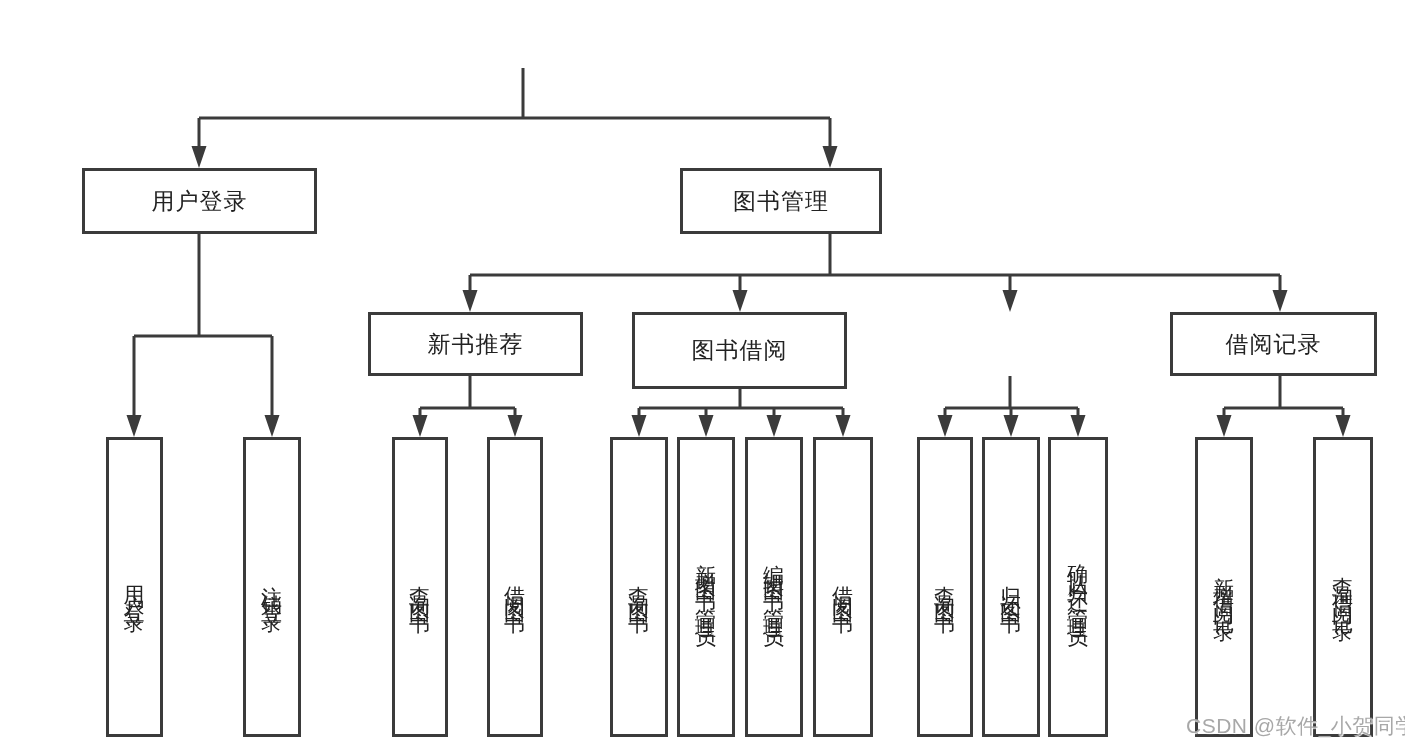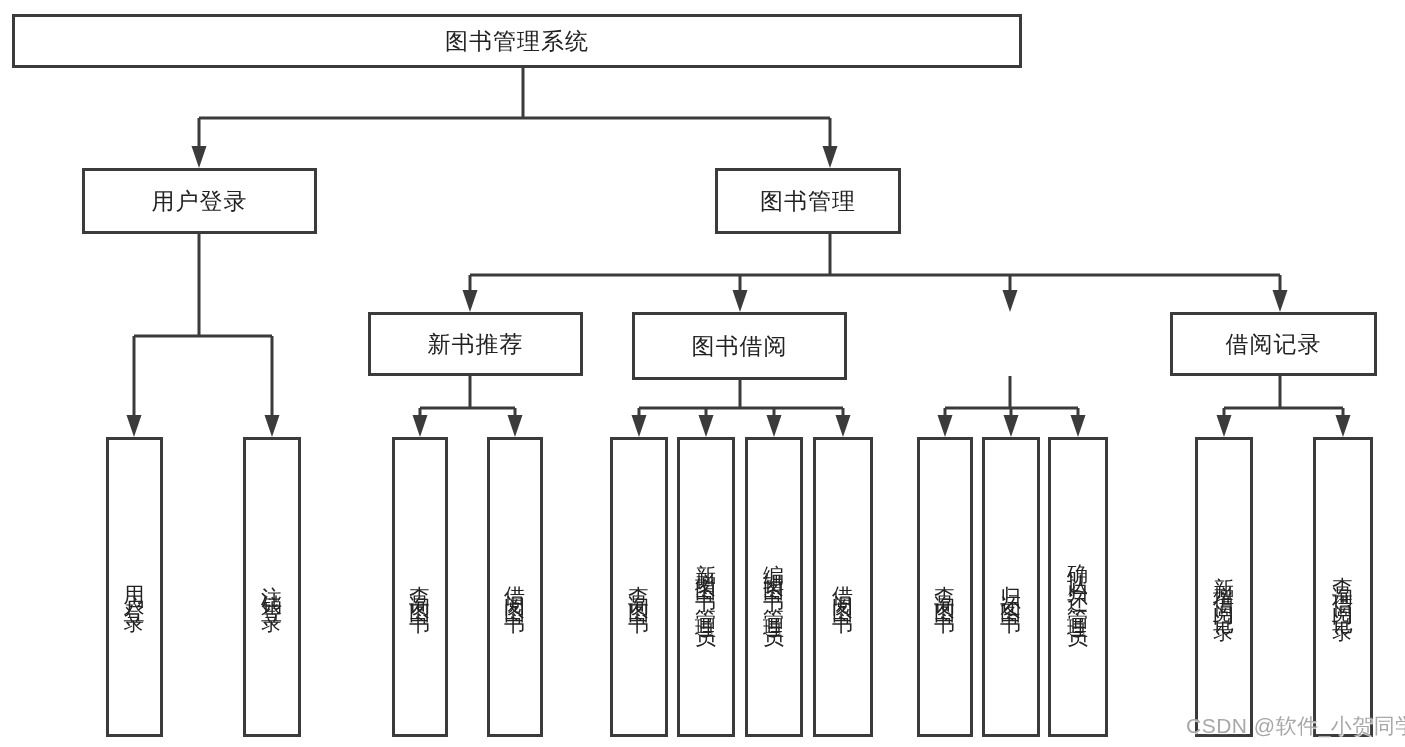--- a/index.html
+++ b/index.html
@@ -78,35 +78,32 @@
     <path class="wire" d="M740 376 V408 M639 408 H843 M639 408 V419 M706 408 V419 M774 408 V419 M843 408 V419"></path>
     <path class="head" d="M631.5 415 L646.5 415 L639 437 Z M698.5 415 L713.5 415 L706 437 Z M766.5 415 L781.5 415 L774 437 Z M835.5 415 L850.5 415 L843 437 Z"></path>
 
     <path class="wire" d="M1010 376 V408 M945 408 H1078 M945 408 V419 M1011 408 V419 M1078 408 V419"></path>
     <path class="head" d="M937.5 415 L952.5 415 L945 437 Z M1003.5 415 L1018.5 415 L1011 437 Z M1070.5 415 L1085.5 415 L1078 437 Z"></path>
 
     <path class="wire" d="M1280 376 V408 M1224 408 H1343 M1224 408 V419 M1343 408 V419"></path>
     <path class="head" d="M1216.5 415 L1231.5 415 L1224 437 Z M1335.5 415 L1350.5 415 L1343 437 Z"></path>
   </svg>
 
-  <div class="node hnode root-node" style="left:12px;top:14px;width:1010px;height:54px;">
-    <span class="label">图书管理系统</span>
-  </div>
 
   <div class="node hnode" style="left:82px;top:168px;width:235px;height:66px;">
     <span class="label">用户登录</span>
   </div>
-  <div class="node hnode" style="left:715px;top:168px;width:186px;height:66px;">
+  <div class="node hnode" style="left:680px;top:168px;width:202px;height:66px;">
     <span class="label">图书管理</span>
   </div>
 
   <div class="node hnode" style="left:368px;top:312px;width:215px;height:64px;">
     <span class="label">新书推荐</span>
   </div>
-  <div class="node hnode" style="left:632px;top:312px;width:215px;height:68px;">
+  <div class="node hnode" style="left:632px;top:312px;width:215px;height:77px;">
     <span class="label">图书借阅</span>
   </div>
   <div class="node hnode" style="left:1170px;top:312px;width:207px;height:64px;">
     <span class="label">借阅记录</span>
   </div>
 
   <div class="node vnode" style="left:106px;width:57px;">
     <span class="vlabel">用户登录</span>
   </div>
   <div class="node vnode" style="left:243px;width:58px;">

